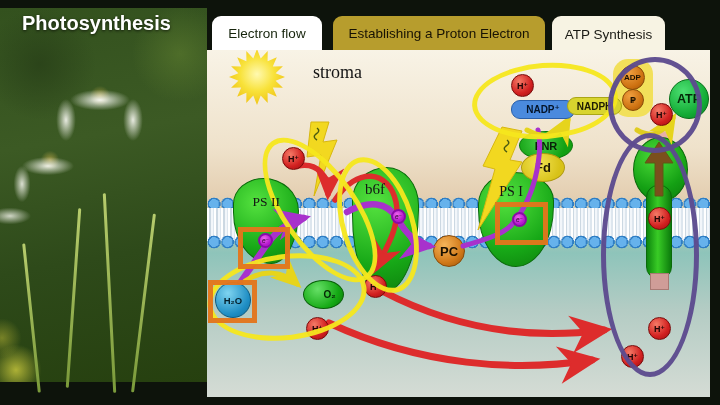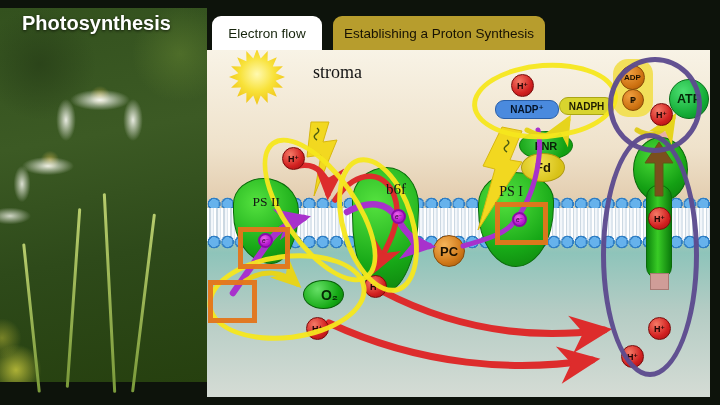--- a/index.html
+++ b/index.html
@@ -98,35 +98,35 @@
     background:radial-gradient(circle at 40% 35%, #f2e252, #d8c218 70%);border:1px solid #b09a10;
     display:flex;align-items:center;justify-content:center;font-weight:bold;font-size:13px;color:#201a02;}
 
   
   .ion{z-index:7;border-radius:50%;display:flex;align-items:center;justify-content:center;
     font-weight:bold;color:#200404;}
   .proton{width:21px;height:21px;font-size:9px;
     background:radial-gradient(circle at 35% 30%, #f47a66, #d22020 60%, #9c0f0f);border:1px solid #7a0a0a;}
   .water{left:8px;top:232px;width:34px;height:34px;font-size:9.5px;color:#04202c;
     background:radial-gradient(circle at 35% 30%, #7fd4f0, #1f8ec4 65%, #0f6e9c);border:1px solid #0c5a80;}
-  .oxygen{left:96px;top:230px;width:27px;height:27px;font-size:14px;color:#052805;
+  .oxygen{left:96px;top:230px;width:27px;height:27px;font-size:10px;color:#052805;
     background:radial-gradient(circle at 35% 30%, #66e066, #14a814 65%, #0a7a0a);border:1px solid #086008;padding-left:12px;}
   .atp{left:462px;top:29px;width:38px;height:38px;font-size:12.5px;color:#032808;
     background:radial-gradient(circle at 35% 30%, #4ce072, #12aa34 65%, #088024);border:1px solid #067018;}
   .adp{left:413px;top:15px;width:23px;height:23px;font-size:8px;}
   .pi{left:415px;top:39px;width:20px;height:20px;font-size:9px;}
   .pi sub{font-size:7px;}
   .adp,.pi{z-index:7;border-radius:50%;display:flex;align-items:center;justify-content:center;
     font-weight:bold;color:#1a1000;
     background:radial-gradient(circle at 35% 30%, #f0a040, #cc7010 65%, #9a5408);border:1px solid #8a4a08;}
   .adp-pi-blob{left:406px;top:9px;width:40px;height:58px;border-radius:15px;background:#f2e05a;z-index:6;}
   .pill{z-index:7;border-radius:9px;display:flex;align-items:center;justify-content:center;
     font-weight:bold;font-size:10px;}
-  .nadp{left:288px;top:50px;width:62px;height:17px;background:#4a8ade;border:1px solid #2a60aa;color:#041428;}
-  .nadph{left:352px;top:47px;width:53px;height:16px;background:#d8d42e;border:1px solid #aaa616;color:#1e1c02;}
+  .nadp{left:304px;top:50px;width:62px;height:17px;background:#4a8ade;border:1px solid #2a60aa;color:#041428;}
+  .nadph{left:360px;top:47px;width:53px;height:16px;background:#d8d42e;border:1px solid #aaa616;color:#1e1c02;}
 
   
   .edot{z-index:8;width:15px;height:15px;border-radius:50%;display:flex;align-items:center;justify-content:center;
     font-size:6.5px;font-style:italic;color:#2a022a;
     background:radial-gradient(circle at 38% 32%, #f066f0, #b318cc 65%);border:2px solid #8a0aa8;box-sizing:border-box;}
   .e1{left:51px;top:183px;} .e2{left:184px;top:159px;} .e3{left:305px;top:162px;}
 
   
   .hl{z-index:9;border-radius:50%;box-sizing:border-box;pointer-events:none;}
   .hl-y{border:5px solid rgba(245,231,30,.95);}
@@ -140,41 +140,42 @@
   .ep2{left:394px;top:83px;width:98px;height:244px;}
   .ob1{left:31px;top:177px;width:52px;height:42px;}
   .ob2{left:1px;top:230px;width:49px;height:43px;}
   .ob3{left:288px;top:152px;width:53px;height:43px;}
 
   
   .lbl{z-index:10;color:#141414;white-space:nowrap;font-family:Liberation Serif, serif;}
   .lbl-stroma{left:106px;top:12px;font-size:18px;}
   .lbl-lumen{left:34px;top:308px;font-size:18px;}
   .lbl-ps2{left:33px;top:144px;width:40px;text-align:right;font-size:13.5px;}
-  .lbl-b6f{left:169px;top:131px;width:40px;text-align:center;font-size:15px;}
+  .lbl-b6f{left:148px;top:131px;width:40px;text-align:center;font-size:15px;}
   .lbl-ps1{left:284px;top:134px;width:40px;text-align:center;font-size:14px;}
 
   svg.overlay{left:0;top:0;z-index:5;pointer-events:none;}
   svg.sun-svg{left:20px;top:-2px;z-index:2;pointer-events:none;}
 </style>
 </head>
 <body>
 
 <div class="stage">
 
   <div class="photo">
     <div class="stem s1"></div>
     <div class="stem s2"></div>
     <div class="stem s3"></div>
     <div class="stem s4"></div>
     <h1 class="page-title">Photosynthesis</h1>
   </div>
 
   <div class="tab tab-green">Electron flow</div>
-  <div class="tab tab-gold">Establishing a Proton Synthesis</div>
+  <div class="tab tab-gold">Establishing a Proton Electron</div>
+  <div class="tab tab-active">ATP Synthesis</div>
 
   <div class="panel">
 
     <div class="mem-heads mem-top"></div>
     <div class="mem-core"></div>
     <div class="mem-heads mem-bot"></div>
 
     <svg class="sun-svg" width="60" height="58" viewBox="0 0 60 58">
       <defs>
         <radialGradient id="sung" cx="50%" cy="45%" r="55%">
@@ -232,20 +233,23 @@
     <div class="carrier pc">
         <span>PC</span>
       </div>
     <div class="fnr">
         <span>FNR</span>
       </div>
     <div class="fd">
         <span>Fd</span>
       </div>
 
+    <div class="ion water">
+        <span>H₂O</span>
+      </div>
     <div class="ion oxygen">
         <span>O₂</span>
       </div>
     <div class="pill nadp">
         <span>NADP⁺</span>
       </div>
     <div class="pill nadph">
         <span>NADPH</span>
       </div>
     <div class="adp-pi-blob"></div>

